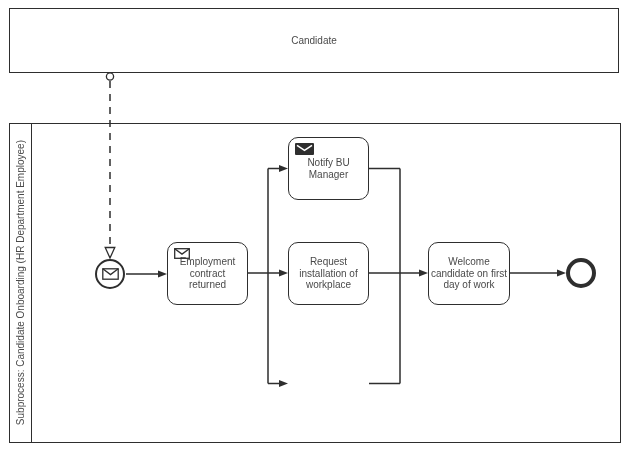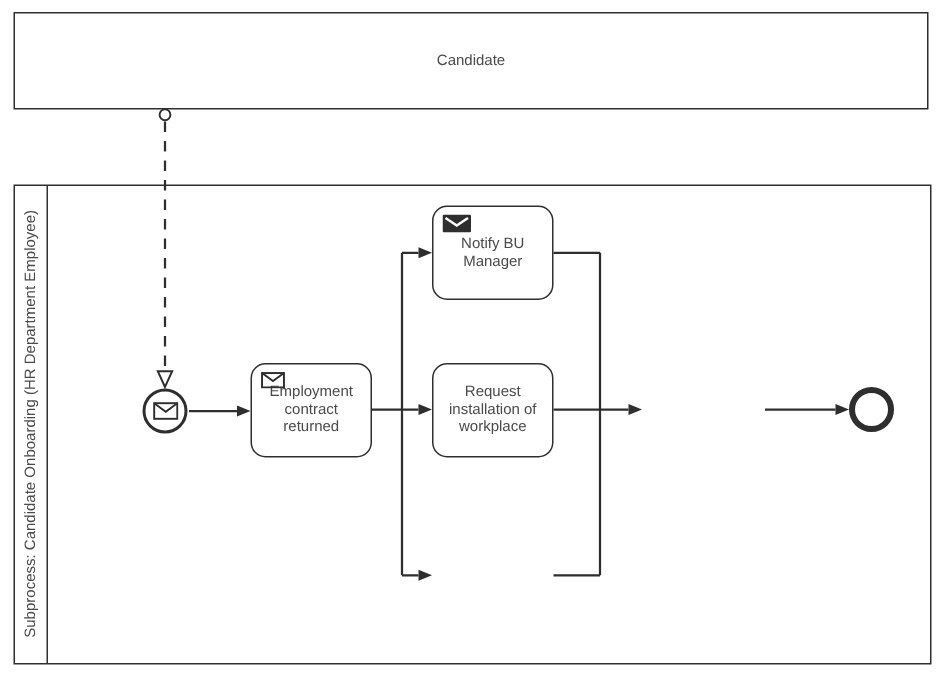--- a/index.html
+++ b/index.html
@@ -143,16 +143,19 @@
       <path class="env-stroke" d="M0.7,0.7 L8,6.1 L15.3,0.7"></path>
     </svg>
     <span class="tlabel">Employment contract returned</span>
   </div>
 
   <div class="task task-install">
     <span class="tlabel">Request installation of workplace</span>
   </div>
 
 
+  <div class="task task-welcome">
+    <span class="tlabel">Welcome candidate on first day of work</span>
+  </div>
 
   <div class="event-end"></div>
 
 </div>
 
 </body></html>

